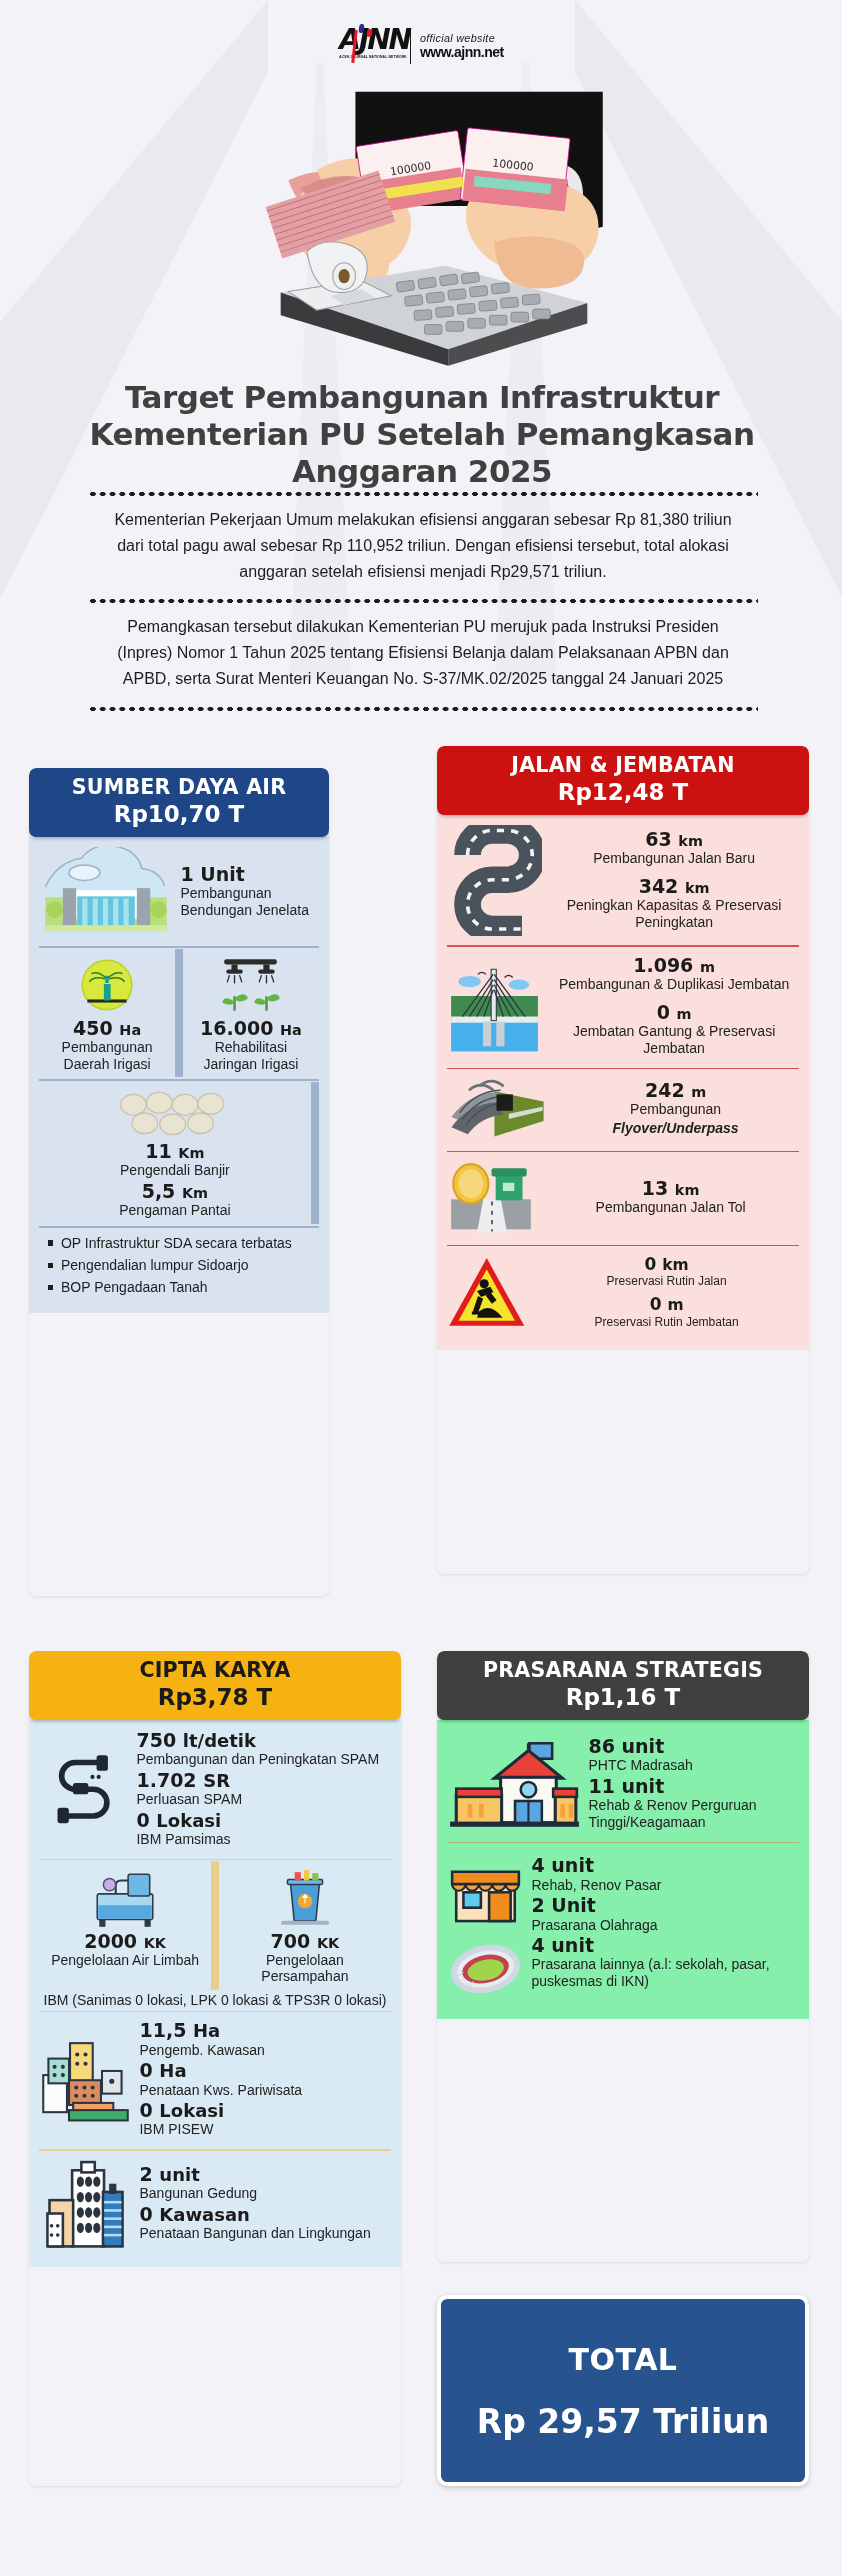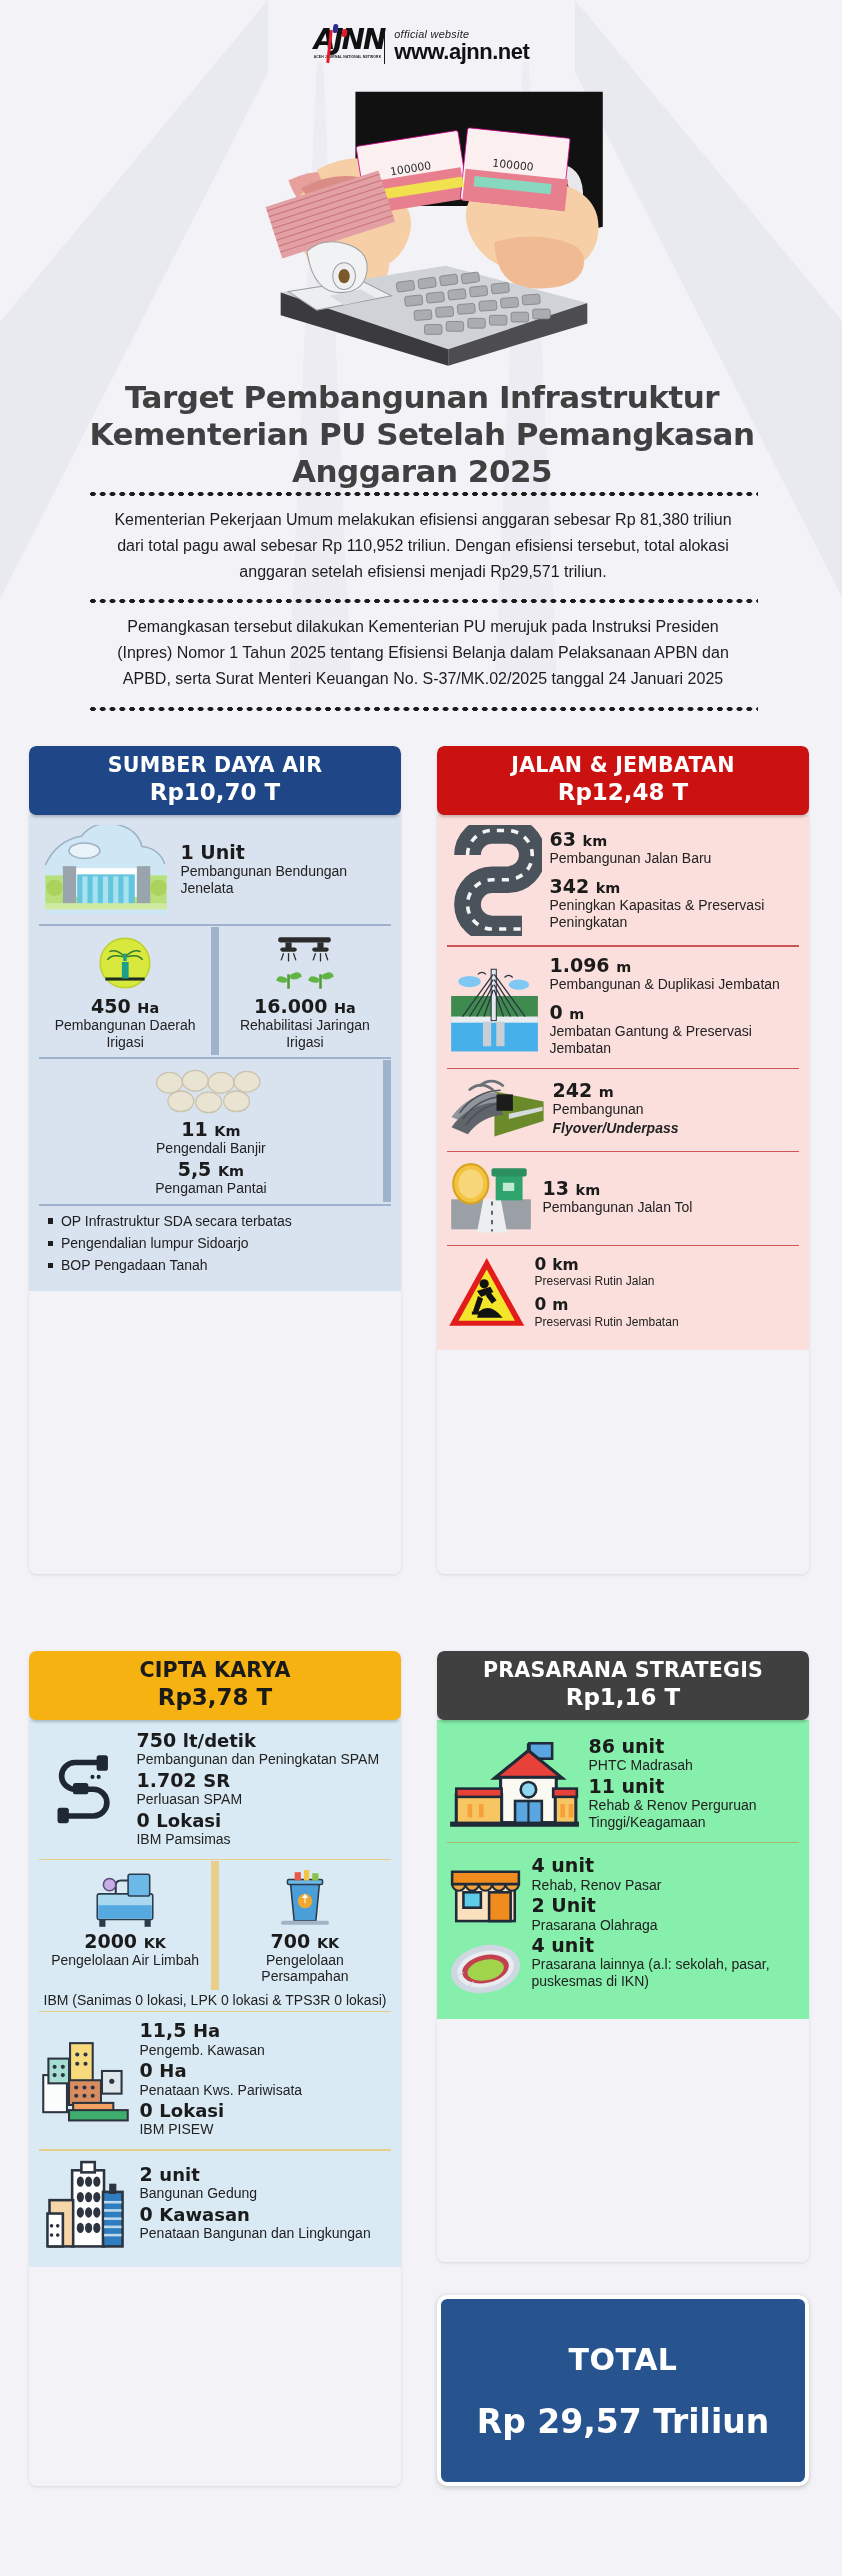--- a/index.html
+++ b/index.html
@@ -44,21 +44,21 @@
   }
   .logo-dot-b { position: absolute; top: -2.1px; left: 19.6px; width: 4.6px; height: 8.8px;
                 background: #2a2f8f; border-radius: 2.6px; transform: rotate(8deg); }
   .logo-dot-r { position: absolute; top: 3.1px; left: 28px; width: 4.6px; height: 8.2px;
                 background: #e8182b; border-radius: 2.6px; transform: rotate(8deg); }
   .logo-slash { position: absolute; top: 4.1px; left: 14px; width: 2.6px; height: 33px;
                 background: #e8182b; transform: rotate(6deg); }
   .mast-divider { width: 1px; height: 36px; background: #1a1a1a; }
   .mast-right { line-height: 1; }
   .mast-sub { font-size: 10.8px; color: #1a1a1a; letter-spacing: 0.3px; font-style: italic; }
-  .mast-url { font-size: 22px; font-weight: 700; color: #111; letter-spacing: -0.5px; margin-top: 1px; }
+  .mast-url { font-size: 14px; font-weight: 700; color: #111; letter-spacing: -0.5px; margin-top: 1px; }
 
   
   .hero { position: absolute; top: 77px; left: 206px; width: 438px; height: 289px; }
   .hero svg { width: 100%; height: 100%; }
 
   
   .title {
     position: absolute; top: 379px; left: 52px; width: 740px;
     text-align: center;
     font-family: "DejaVu Sans", sans-serif;
@@ -129,21 +129,21 @@
     content: ""; position: absolute; left: 3.1px; top: 5.7px;
     width: 5.2px; height: 5.2px; background: #1d1d1d;
   }
 
   
   #card-sda  .card-head { background: #1f4788; color: #fff; }
   #card-sda  .card-body { background: #d9e2ef; }
   #card-sda  .hr, #card-sda .vline { background: #9fb2cc; }
 
   #card-jj   .card-head { background: #cc1111; color: #fff; }
-  #card-jj   .card-body { background: #fbdfdc; }
+  #card-jj   .card-body { background: #fbdfdc; text-align: center; }
   #card-jj   .hr { background: #c55; }
 
   #card-ck   .card-head { background: #f6b211; color: #1a1a1a; }
   #card-ck   .card-body { background: #daeaf4; }
   #card-ck   .hr, #card-ck .vline { background: #e8d08a; }
 
   #card-ps   .card-head { background: #404040; color: #fff; }
   #card-ps   .card-body { background: #86efac; }
   #card-ps   .hr { background: #a8b96f; }
 
@@ -272,21 +272,21 @@
   </div>
 
   <div class="title">Target Pembangunan Infrastruktur Kementerian PU Setelah Pemangkasan Anggaran 2025</div>
 
   <div class="dotted" style="top:492px"></div>
   <div class="para" style="top:507px">Kementerian Pekerjaan Umum melakukan efisiensi anggaran sebesar Rp 81,380 triliun dari total pagu awal sebesar Rp 110,952 triliun. Dengan efisiensi tersebut, total alokasi anggaran setelah efisiensi menjadi Rp29,571 triliun.</div>
   <div class="dotted" style="top:599px"></div>
   <div class="para" style="top:614px">Pemangkasan tersebut dilakukan Kementerian PU merujuk pada Instruksi Presiden (Inpres) Nomor 1 Tahun 2025 tentang Efisiensi Belanja dalam Pelaksanaan APBN dan APBD, serta Surat Menteri Keuangan No. S-37/MK.02/2025 tanggal 24 Januari 2025</div>
   <div class="dotted" style="top:707px"></div>
 
-  <div class="card" id="card-sda" style="top:746px;left:29px;width:372px;height:828px">
+  <div class="card" id="card-sda" style="top:768px;left:29px;width:300px;height:828px">
     <div class="card-head">
       <span class="ttl">SUMBER DAYA AIR</span>
       <span class="amt">Rp10,70 T</span>
     </div>
     <div class="card-body">
 
       <div class="row">
         <span class="ico">
           <svg width="134" height="90" viewBox="0 0 260 175">
             <path d="M12 78 q22 -48 70 -56 q24 -30 62 -24 q46 6 56 44 q34 4 44 34 l4 98 H12 Z" fill="#cfe6f4"></path>

